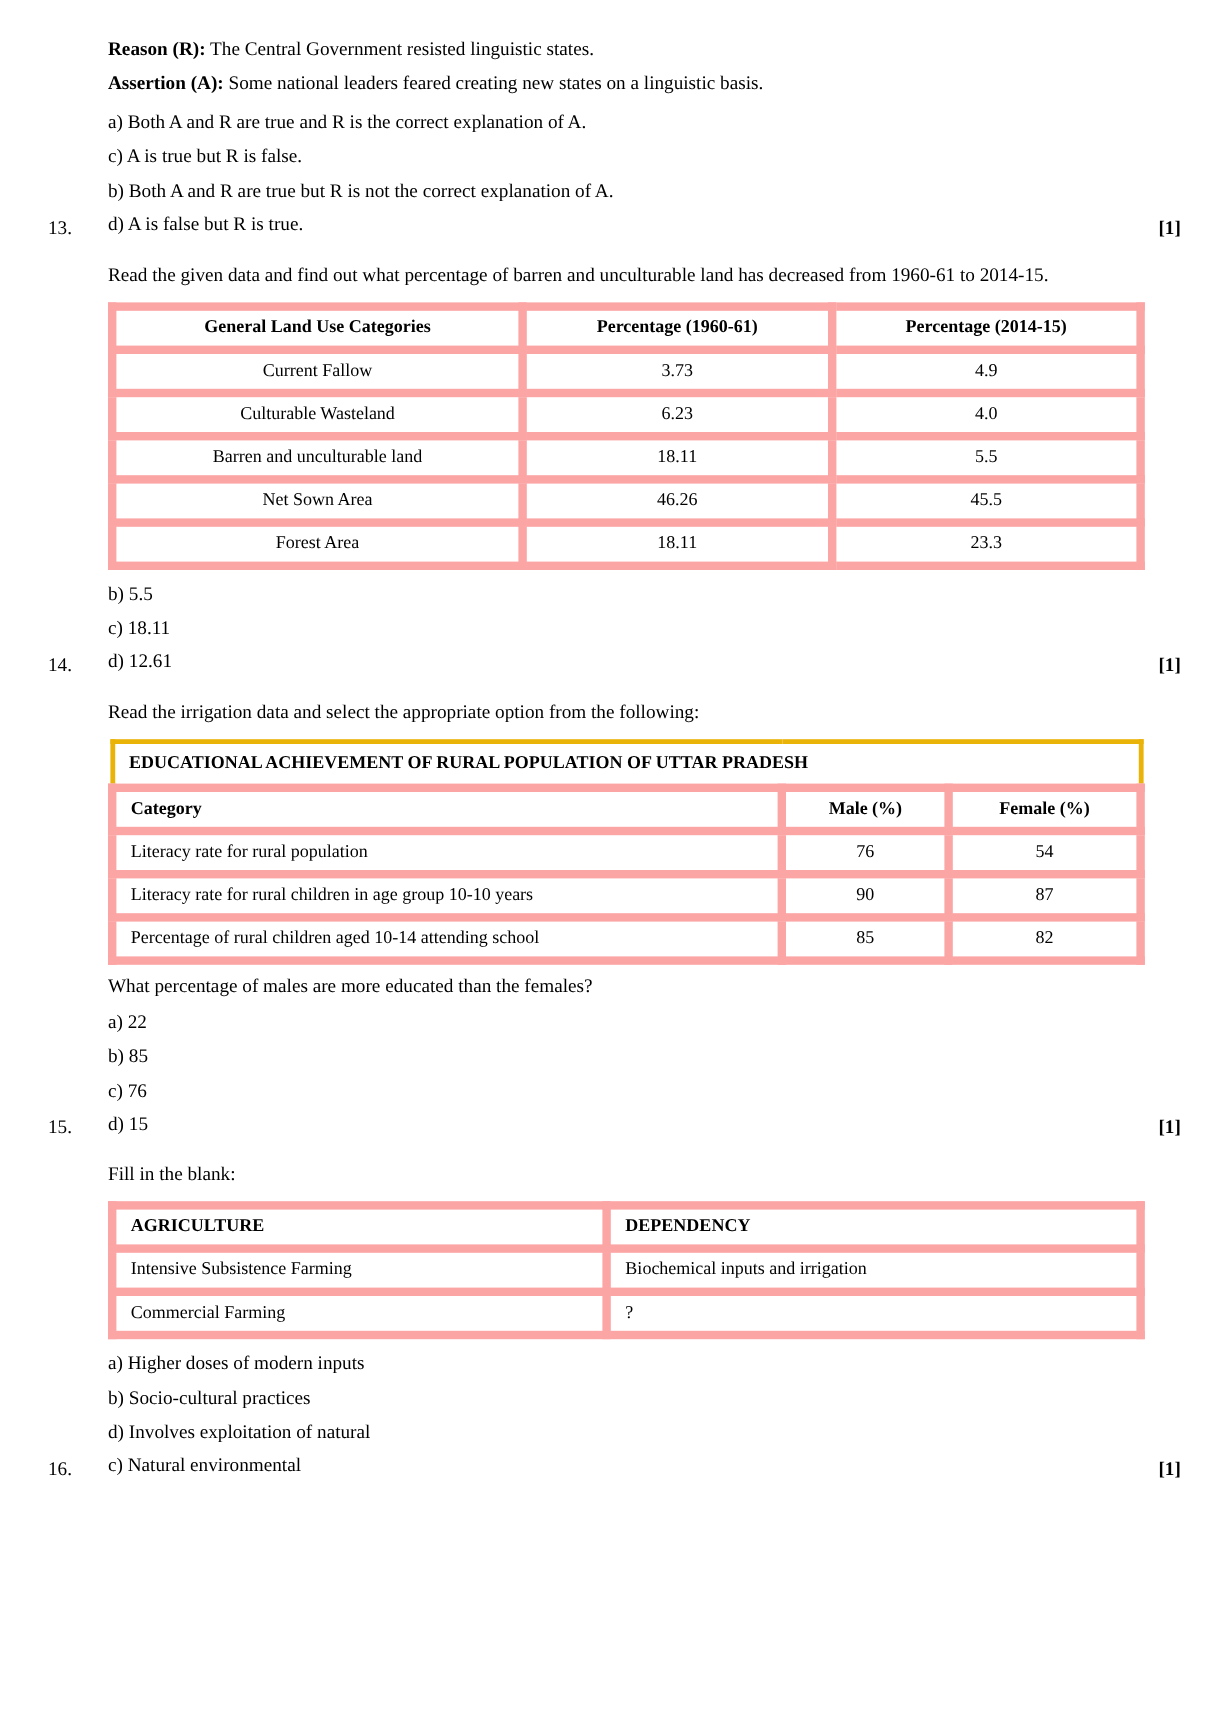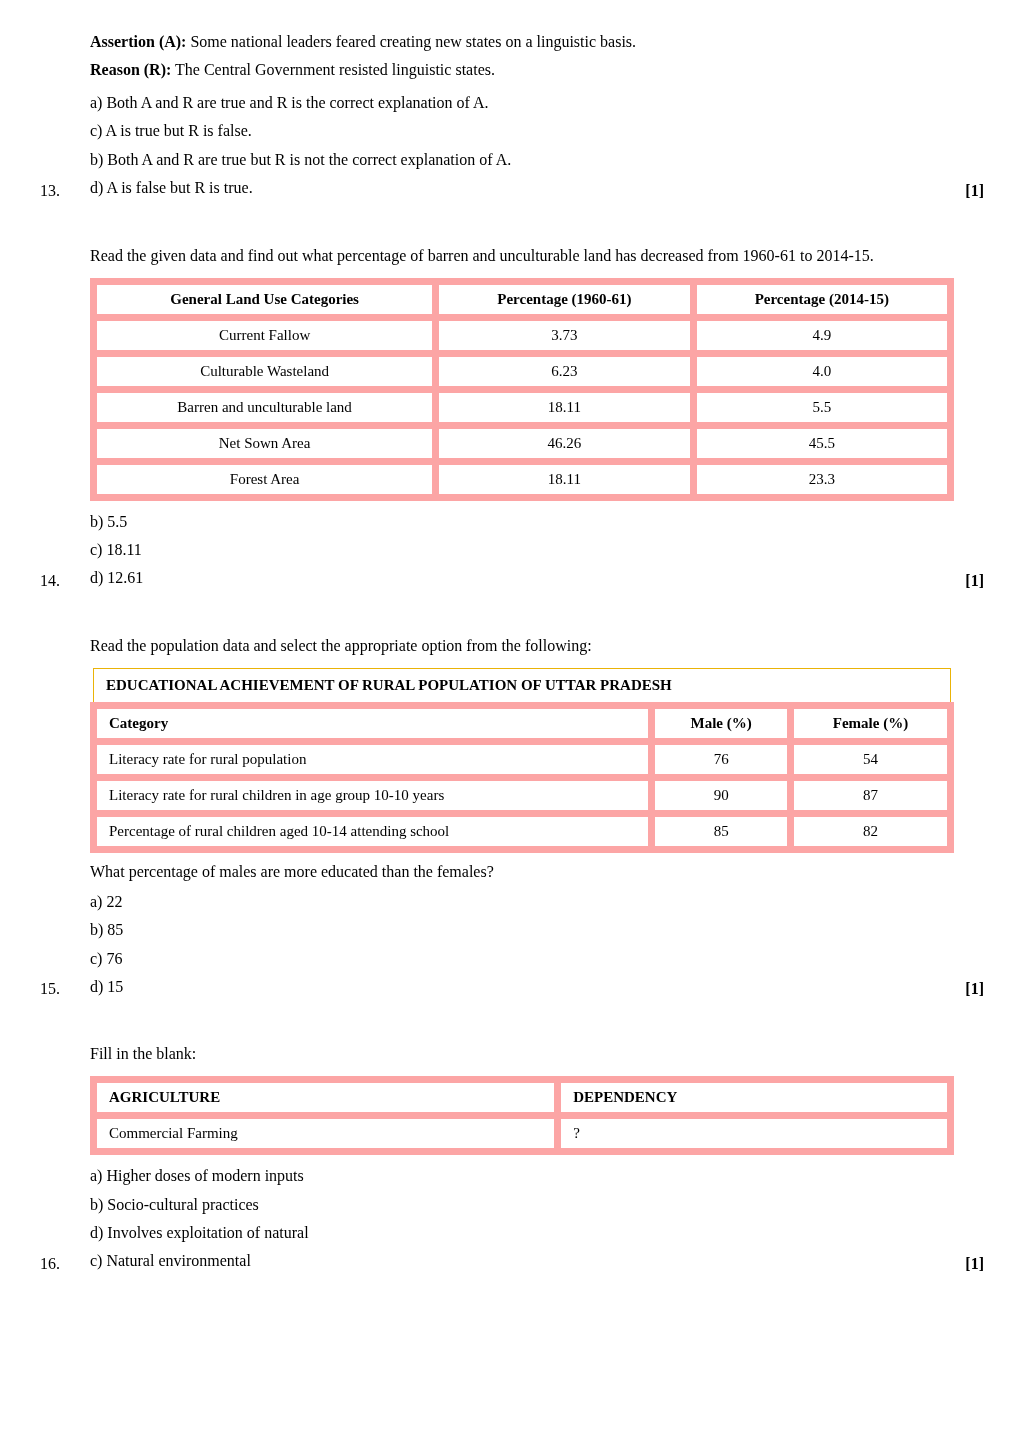--- a/index.html
+++ b/index.html
@@ -32,21 +32,20 @@
     .q-marks {
       min-width: 30px;
       text-align: right;
       font-weight: bold;
       font-size: 16px;
       padding-top: 2px;
     }
     .q-text {
       margin-bottom: 10px;
       line-height: 1.5;
-      margin-top: 26px;
     }
     .assertion-line {
       margin-bottom: 4px;
       line-height: 1.5;
     }
     .options-grid {
       display: grid;
       grid-template-columns: 1fr;
       gap: 6px 20px;
       margin-top: 10px;
@@ -66,21 +65,21 @@
       font-size: 15px;
     }
     th {
       font-weight: bold;
       background: #fff;
     }
     td:first-child {
       text-align: center;
     }
     .table-title {
-      border: 1px solid #eab308;
+      border: 4px solid #eab308;
       text-align: center;
       font-weight: bold;
       padding: 8px 12px;
       font-size: 15px;
       background: #fff;
     }
     .sub-question {
       margin-top: 8px;
       margin-bottom: 6px;
     }
@@ -97,24 +96,24 @@
       text-align: left;
     }
   </style>
 </head>
 <body>
 
 <div class="question-block">
   <div class="q-number">13.</div>
   <div class="q-content">
     <div class="assertion-line">
+      <span class="bold">Reason (R):</span><span> The Central Government resisted linguistic states.</span>
+    </div>
+    <div class="assertion-line">
       <span class="bold">Assertion (A):</span><span> Some national leaders feared creating new states on a linguistic basis.</span>
-    </div>
-    <div class="assertion-line">
-      <span class="bold">Reason (R):</span><span> The Central Government resisted linguistic states.</span>
     </div>
     <div class="options-grid">
       <div class="option-item">
         <span>a)</span>
         <span>Both A and R are true and R is the correct explanation of A.</span>
       </div>
       <div class="option-item">
         <span>c)</span>
         <span>A is true but R is false.</span>
       </div>
@@ -185,21 +184,21 @@
         <span>12.61</span>
       </div>
     </div>
   </div>
   <div class="q-marks">[1]</div>
 </div>
 
 <div class="question-block">
   <div class="q-number">15.</div>
   <div class="q-content">
-    <div class="q-text">Read the population data and select the appropriate option from the following:</div>
+    <div class="q-text">Read the irrigation data and select the appropriate option from the following:</div>
     <table class="edu-table">
       <thead>
         <tr>
           <td colspan="3" class="table-title">EDUCATIONAL ACHIEVEMENT OF RURAL POPULATION OF UTTAR PRADESH</td>
         </tr>
         <tr>
           <th>Category</th>
           <th>Male (%)</th>
           <th>Female (%)</th>
         </tr>
@@ -251,20 +250,24 @@
     <div class="q-text">Fill in the blank:</div>
     <table class="left-col">
       <thead>
         <tr>
           <th style="text-align:left;">AGRICULTURE</th>
           <th style="text-align:left;">DEPENDENCY</th>
         </tr>
       </thead>
       <tbody>
         <tr>
+          <td style="text-align:left;">Intensive Subsistence Farming</td>
+          <td style="text-align:left;">Biochemical inputs and irrigation</td>
+        </tr>
+        <tr>
           <td style="text-align:left;">Commercial Farming</td>
           <td style="text-align:left;">?</td>
         </tr>
       </tbody>
     </table>
     <div class="options-grid">
       <div class="option-item">
         <span>a)</span>
         <span>Higher doses of modern inputs</span>
       </div>

